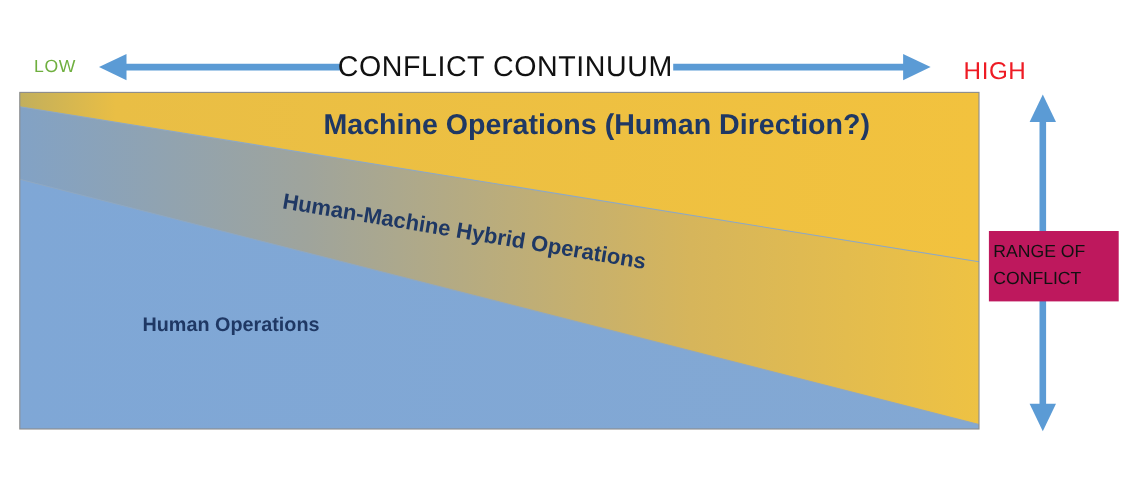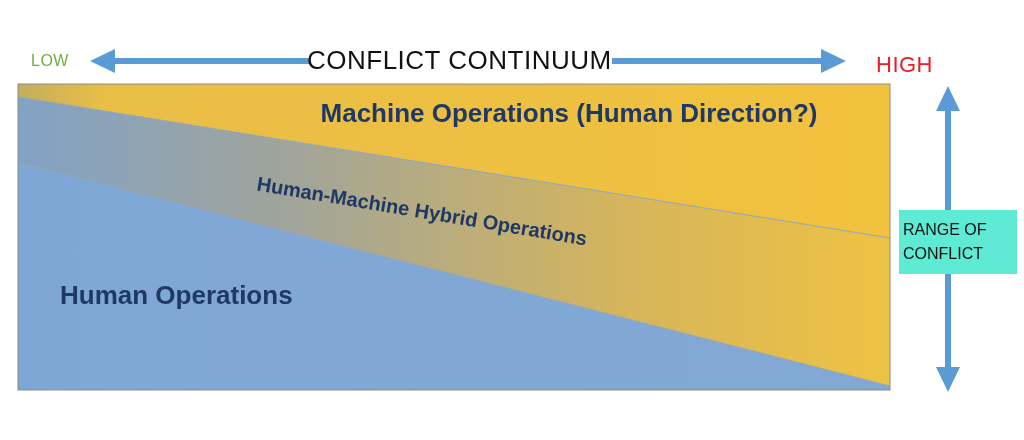--- a/index.html
+++ b/index.html
@@ -18,25 +18,25 @@
     font-family:Liberation Sans, sans-serif;overflow:hidden;
   }
   #diagram-svg{position:absolute;left:0;top:0;}
   .arrow-line{stroke:var(--arrow-blue,#5B9BD5);stroke-width:6;}
   .arrow-head{fill:var(--arrow-blue,#5B9BD5);}
   .hdr{position:absolute;white-space:nowrap;}
   .low{left:31px;top:52px;font-size:16px;font-weight:400;color:var(--low-green,#6FAF3F);letter-spacing:.5px;}
   .high{left:876px;top:52px;font-size:22px;font-weight:400;color:var(--high-red,#EE1B24);letter-spacing:.5px;}
   .title{left:307px;top:45px;width:300px;text-align:right;font-size:26px;font-weight:400;color:var(--title-black,#111);letter-spacing:.5px;}
   .band-label{position:absolute;font-weight:700;color:var(--label-navy,#1F3864);}
-  .machine{left:294px;top:98px;width:550px;text-align:center;font-size:26px;line-height:30px;white-space:nowrap;}
+  .machine{left:294px;top:98px;width:550px;text-align:left;font-size:26px;line-height:30px;white-space:nowrap;}
   .hybrid{left:241px;top:196px;width:362px;height:30px;text-align:center;font-size:20px;line-height:30px;transform:rotate(9.5deg);white-space:nowrap;}
-  .human{left:60px;top:281px;width:300px;text-align:left;font-size:26px;line-height:28px;}
+  .human{left:60px;top:281px;width:300px;text-align:center;font-size:18px;line-height:28px;}
   .range-label{
-    position:absolute;left:899px;top:210px;width:118px;background:#5eead4;
+    position:absolute;left:899px;top:210px;width:118px;background:#be185d;
     padding:8px 0 8px 4px;font-size:16px;line-height:24px;color:#111;text-align:left;
   }
 </style>
 </head>
 <body>
 
 <div id="figure">
 
   <svg id="diagram-svg" width="1024" height="440" viewBox="0 0 1024 440">
     <defs>

